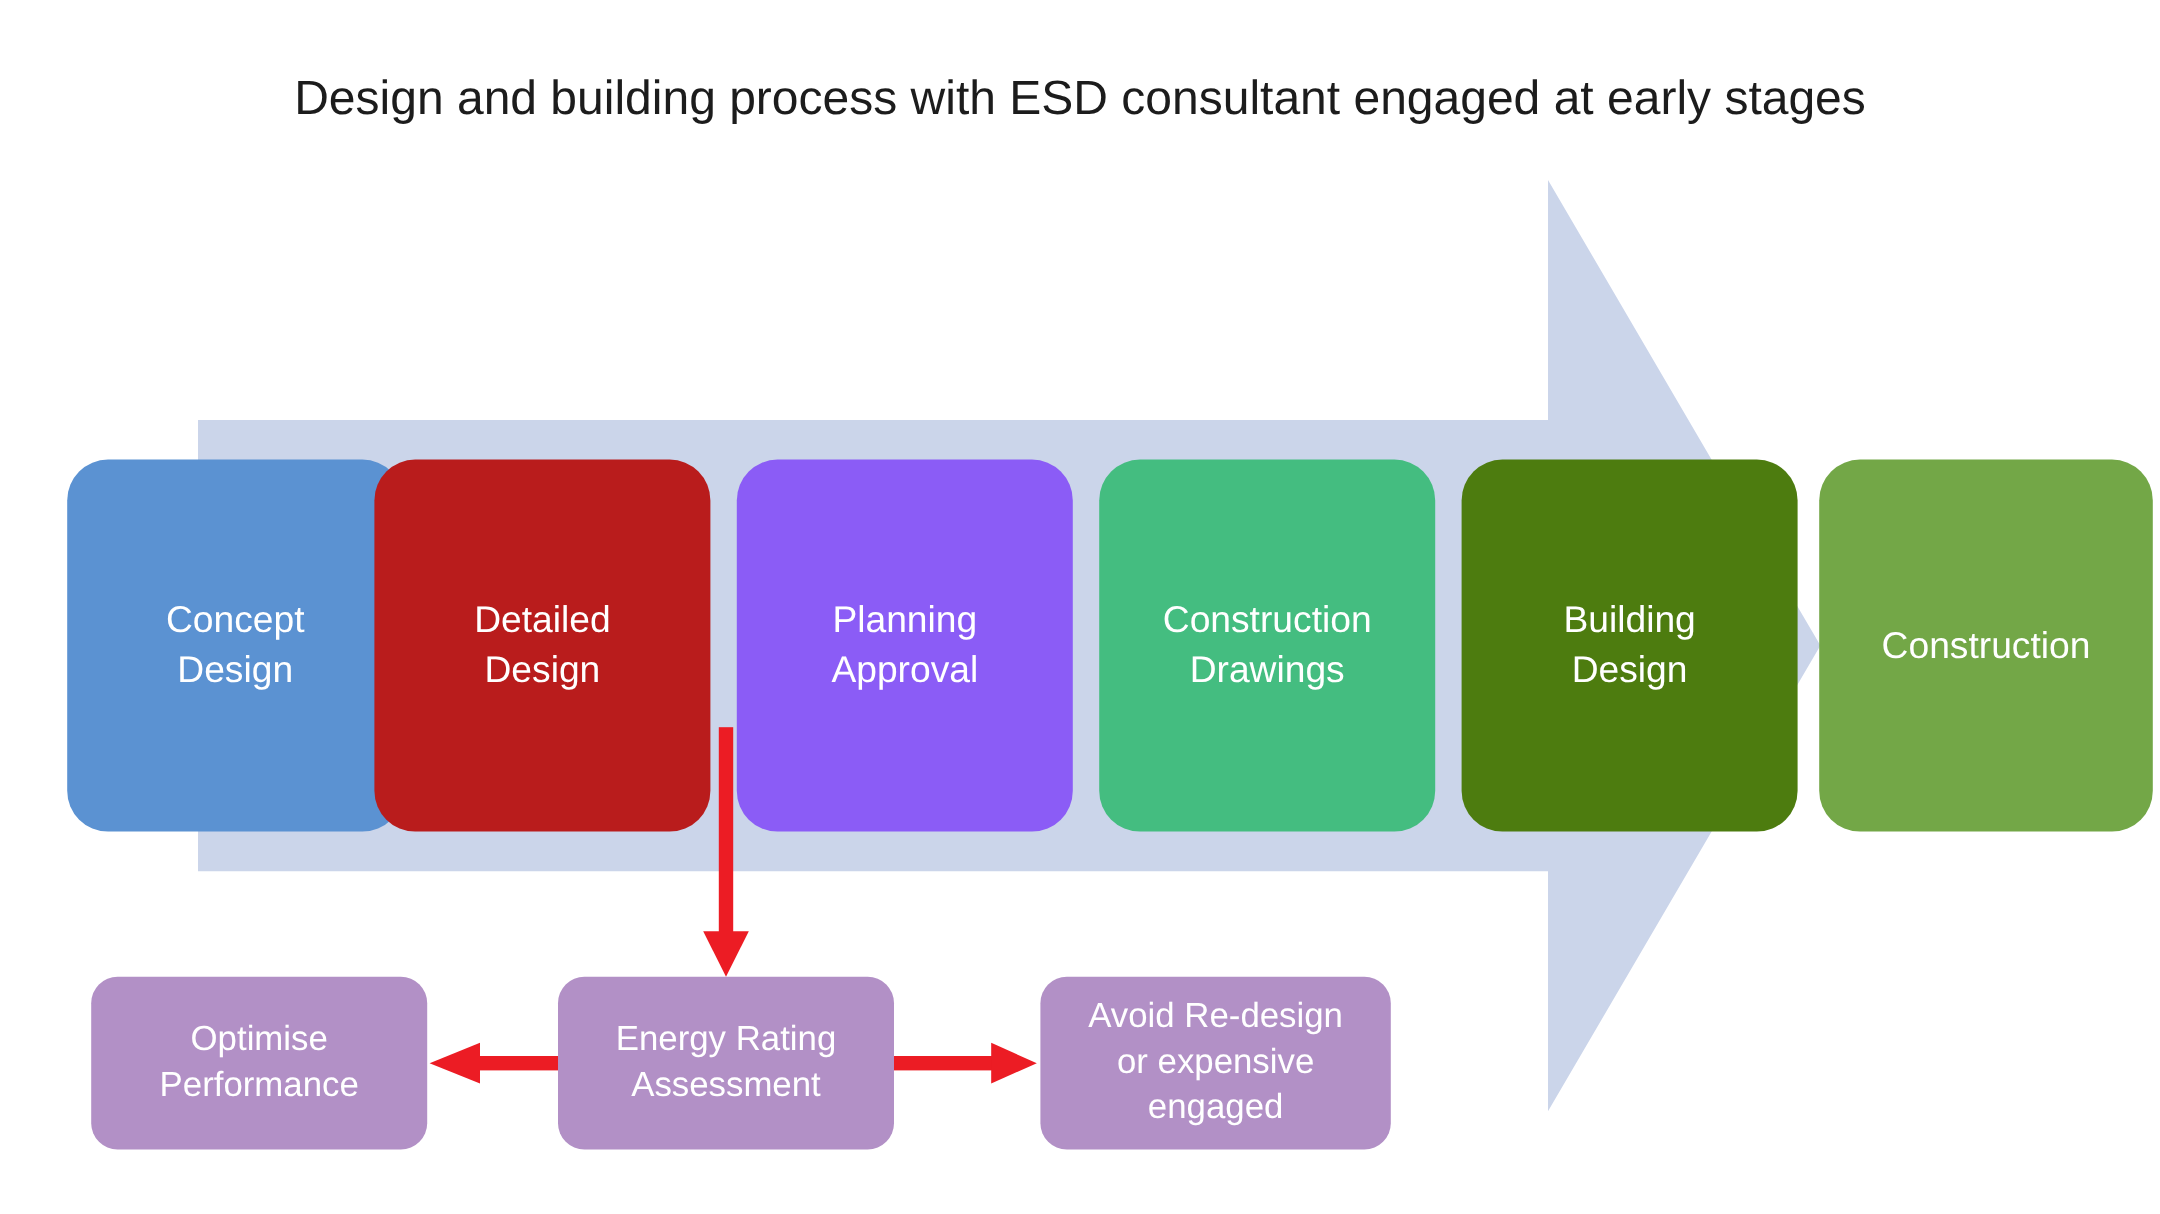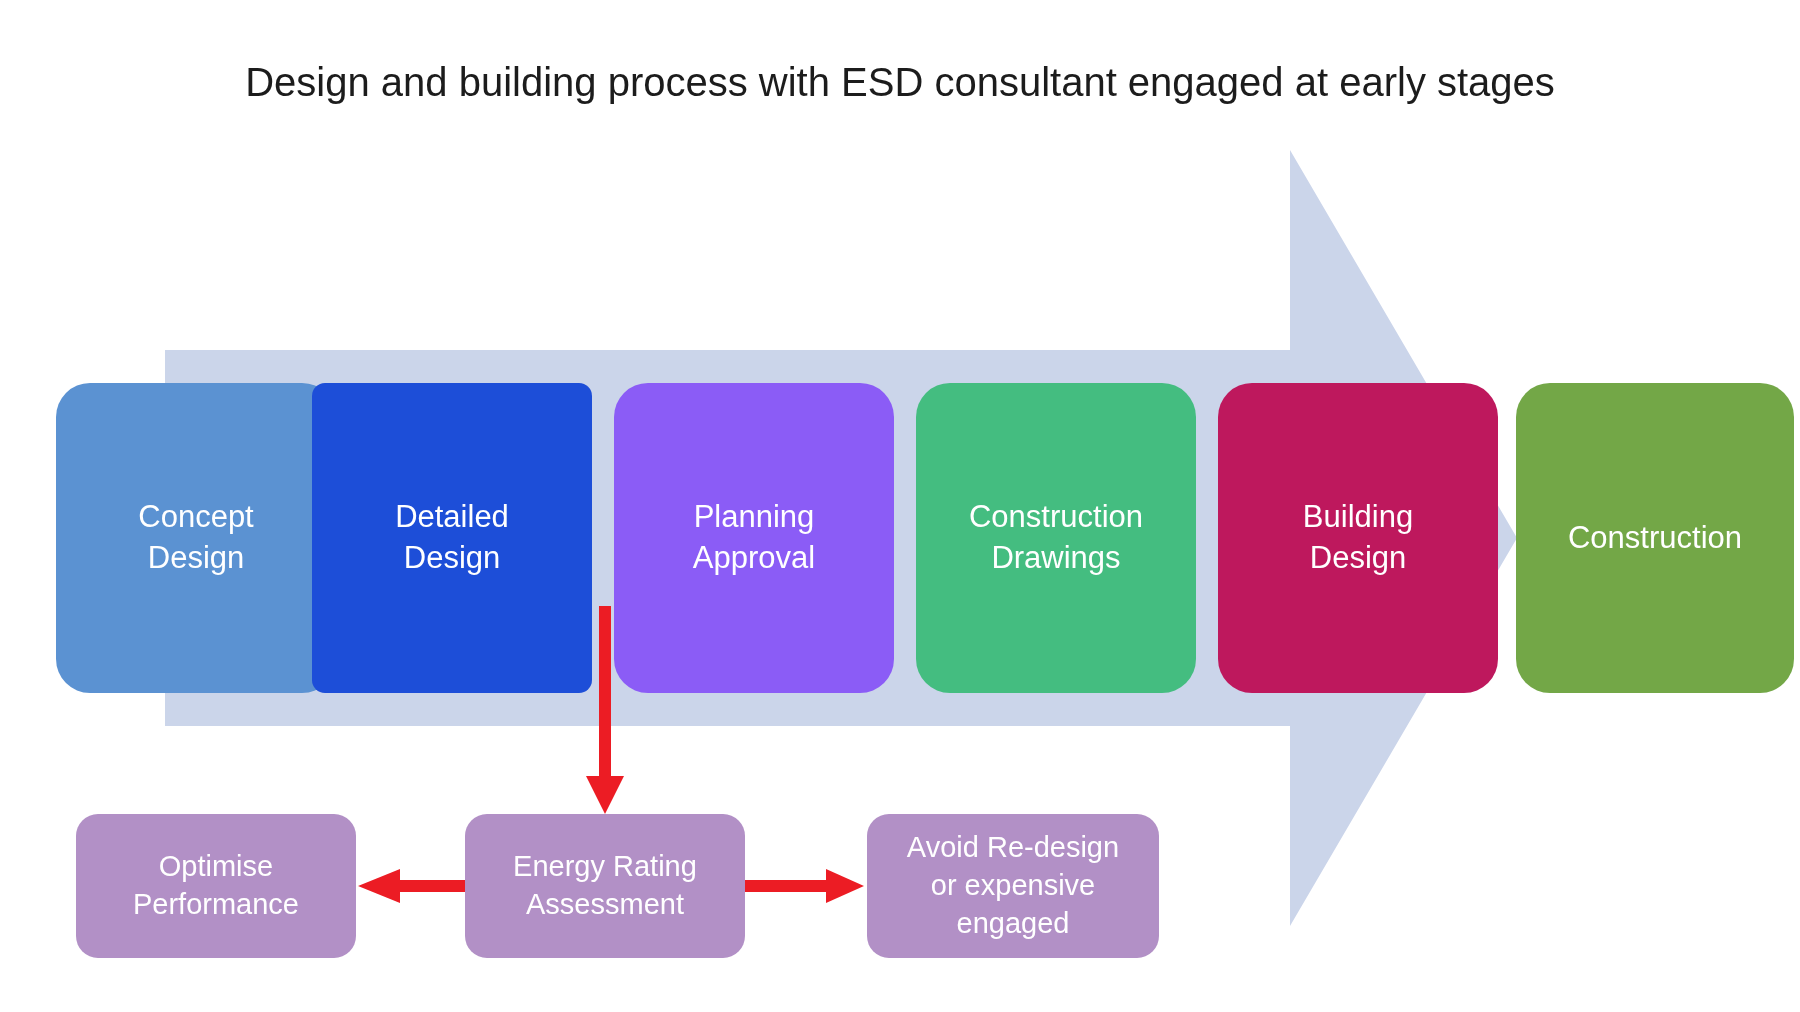--- a/index.html
+++ b/index.html
@@ -80,33 +80,33 @@
   <div class="title">Design and building process with ESD consultant engaged at early stages</div>
 
   <svg class="layer layer-bigarrow" width="1800" height="1012">
     <polygon points="165,350 1290,350 1290,150 1517,538 1290,926 1290,726 165,726" fill="#cbd5ea"></polygon>
   </svg>
 
   <div class="stage stage-1" style="background: rgb(91, 146, 210);">
     <span>Concept</span>
     <span>Design</span>
   </div>
-  <div class="stage stage-2" style="background: #1d4ed8; border-radius: 13px;">
+  <div class="stage stage-2" style="background: #b91c1c;">
     <span>Detailed</span>
     <span>Design</span>
   </div>
   <div class="stage stage-3" style="background: #8b5cf6;">
     <span>Planning</span>
     <span>Approval</span>
   </div>
   <div class="stage stage-4" style="background: rgb(68, 189, 128);">
     <span>Construction</span>
     <span>Drawings</span>
   </div>
-  <div class="stage stage-5" style="background: #be185d; align-items: center;">
+  <div class="stage stage-5" style="background: #4d7c0f; align-items: center;">
     <span>Building</span>
     <span>Design</span>
   </div>
   <div class="stage stage-6" style="background: rgb(115, 167, 71);">
     <span>Construction</span>
     <span></span>
   </div>
 
   <svg class="layer layer-redarrows" width="1800" height="1012">
     <g>

